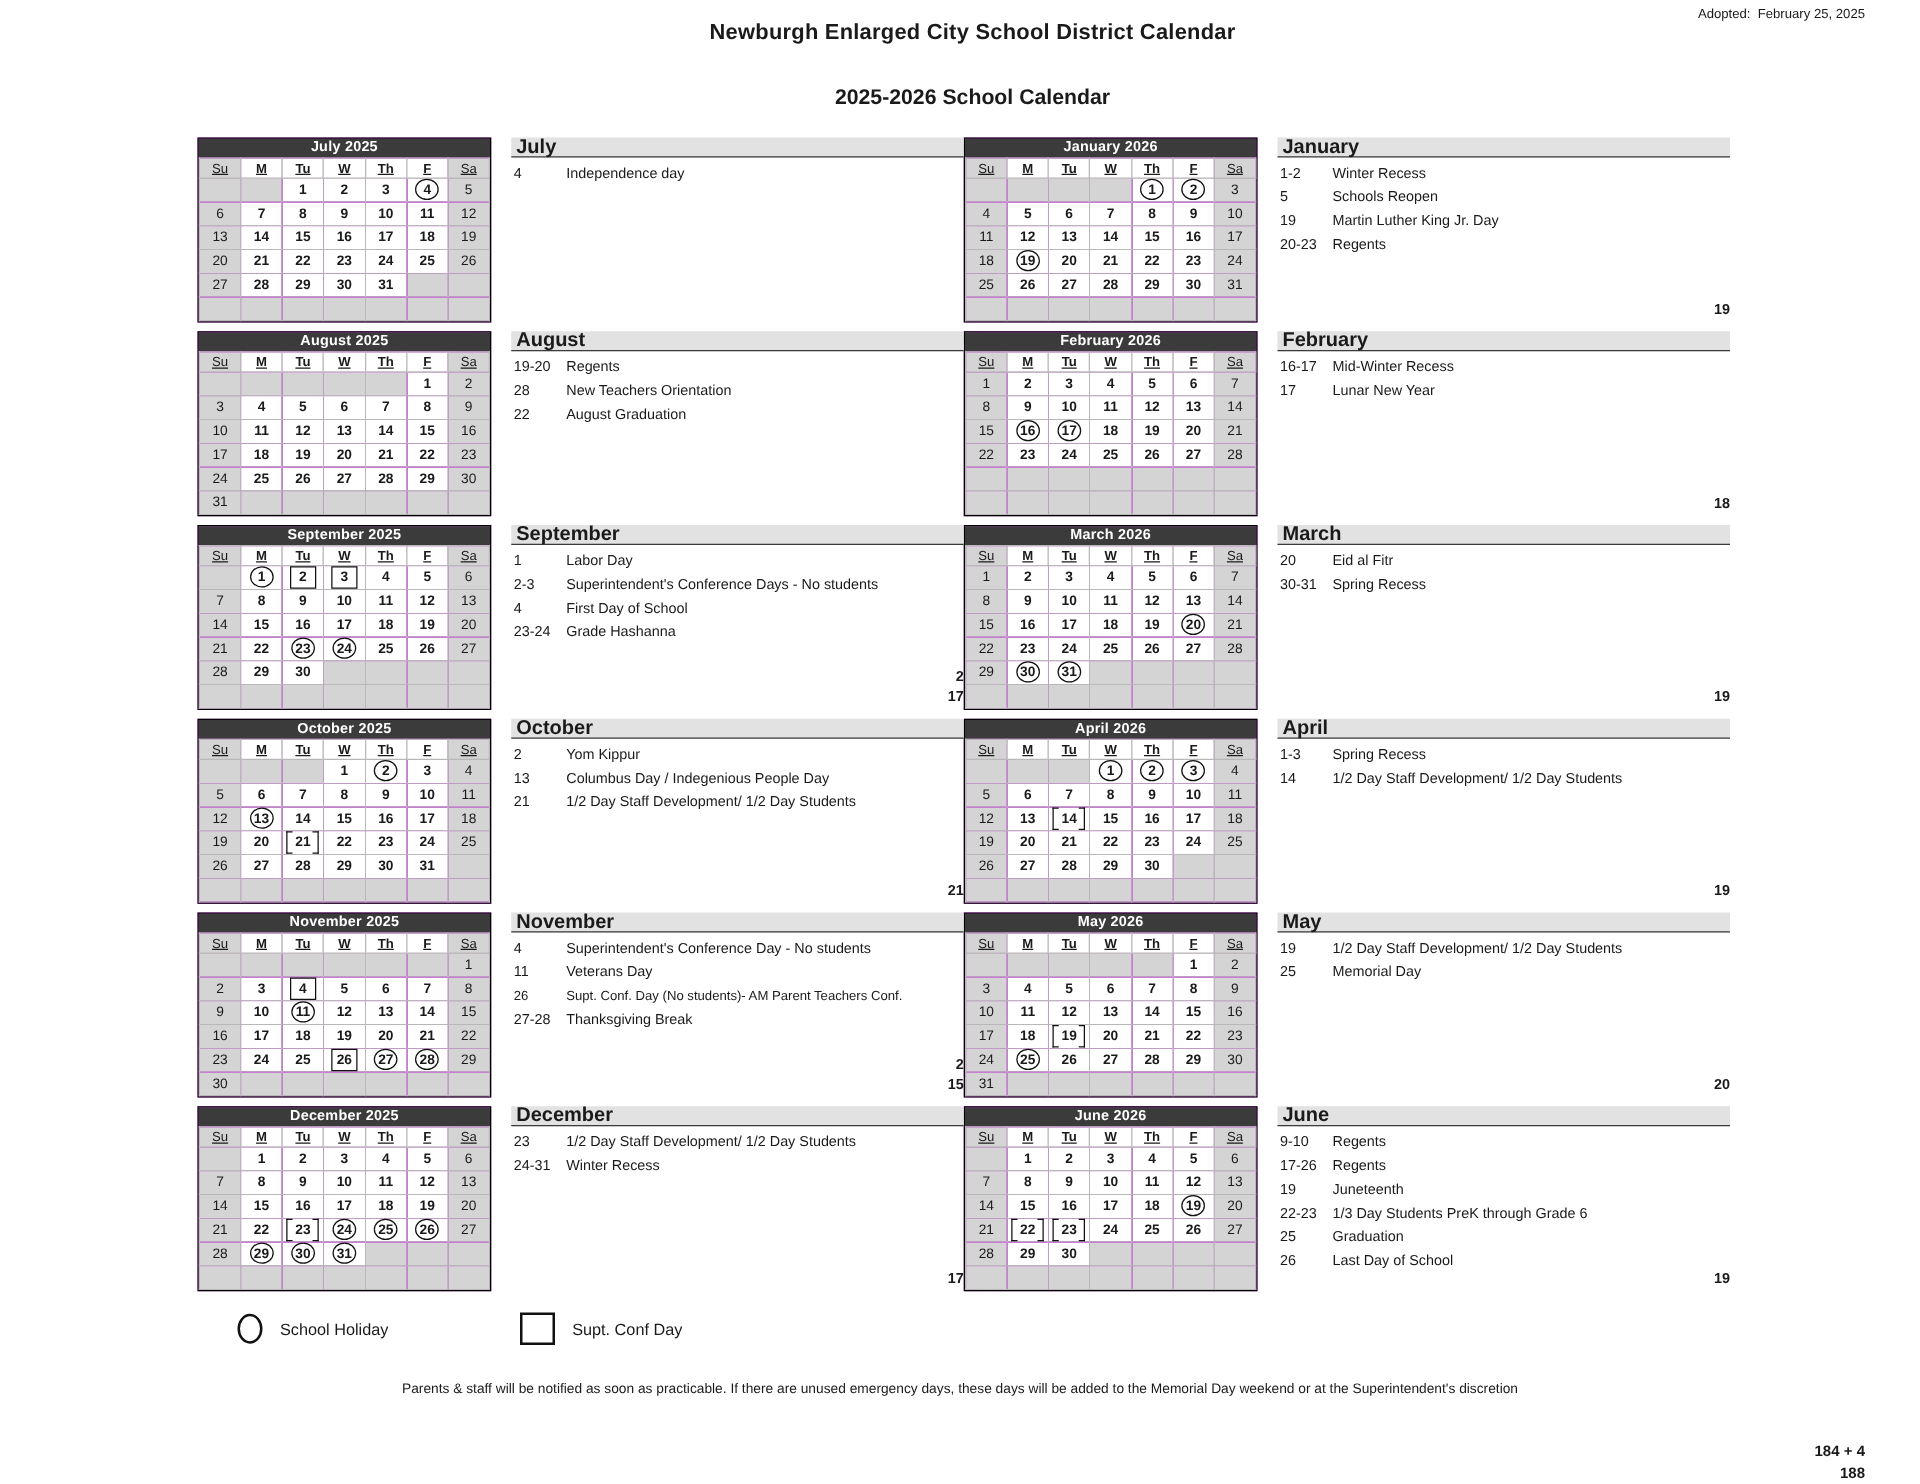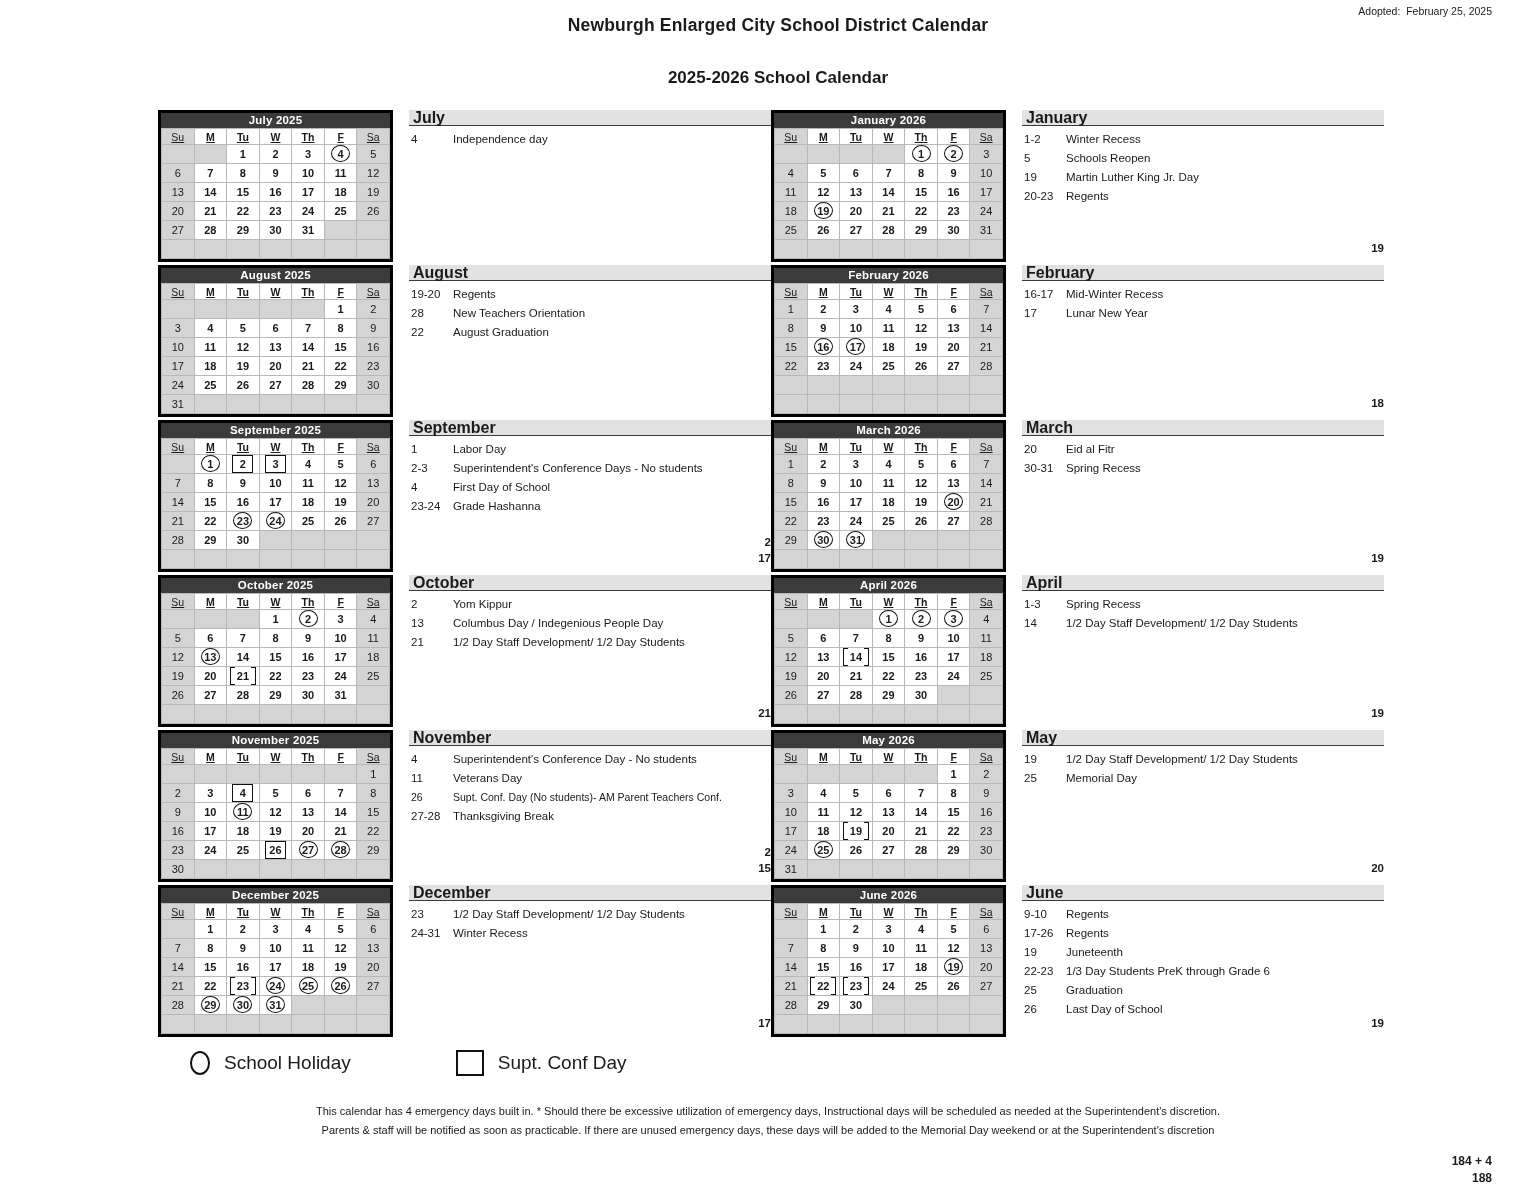--- a/index.html
+++ b/index.html
@@ -60,21 +60,21 @@
   .month-row {
     display: flex;
     height: 155px;
     align-items: flex-start;
   }
 
   
   .mini-month {
     width: 235px;
     flex: 0 0 235px;
-    border: 3px solid #000000;
+    border: 1px solid #000000;
     box-sizing: border-box;
     background: #d946ef;
   }
   .mm-title {
     background: #3b3b3b;
     color: #ffffff;
     font-size: 11.5px;
     font-weight: bold;
     text-align: center;
     line-height: 15px;
@@ -240,21 +240,21 @@
   .sym-bracket::after {
     content: "";
     position: absolute;
     top: 0;
     width: 8px; height: 24px;
     border: 2px solid #111;
     box-sizing: border-box;
   }
   .sym-bracket::before { left: 0; border-right: none; }
   .sym-bracket::after { right: 0; border-left: none; }
-  .legend-label { margin-left: 14px; font-size: 19px; }
+  .legend-label { margin-left: 14px; font-size: 13px; }
 
   
   .footnote {
     margin-top: 26px;
     text-align: center;
     font-size: 11px;
     line-height: 19px;
     padding: 0 120px;
   }
 </style>
@@ -1406,15 +1406,14 @@
     </div>
     <div class="lg-gap1"></div>
     <div class="legend-item">
       <div class="sym-square"></div>
       <div class="legend-label">Supt. Conf Day</div>
     </div>
     <div class="lg-gap2"></div>
   </div>
 
 <div class="footnote">
-  <div>This calendar has 4 emergency days built in.  * Should there be excessive utilization of emergency days, Instructional days will be scheduled as  needed at the Superintendent's discretion.</div>
   <div>Parents &amp; staff will be notified as soon as  practicable.  If there are unused emergency days, these days will be added to the Memorial Day weekend or at the Superintendent's discretion</div>
 </div>
 
 </body></html>

